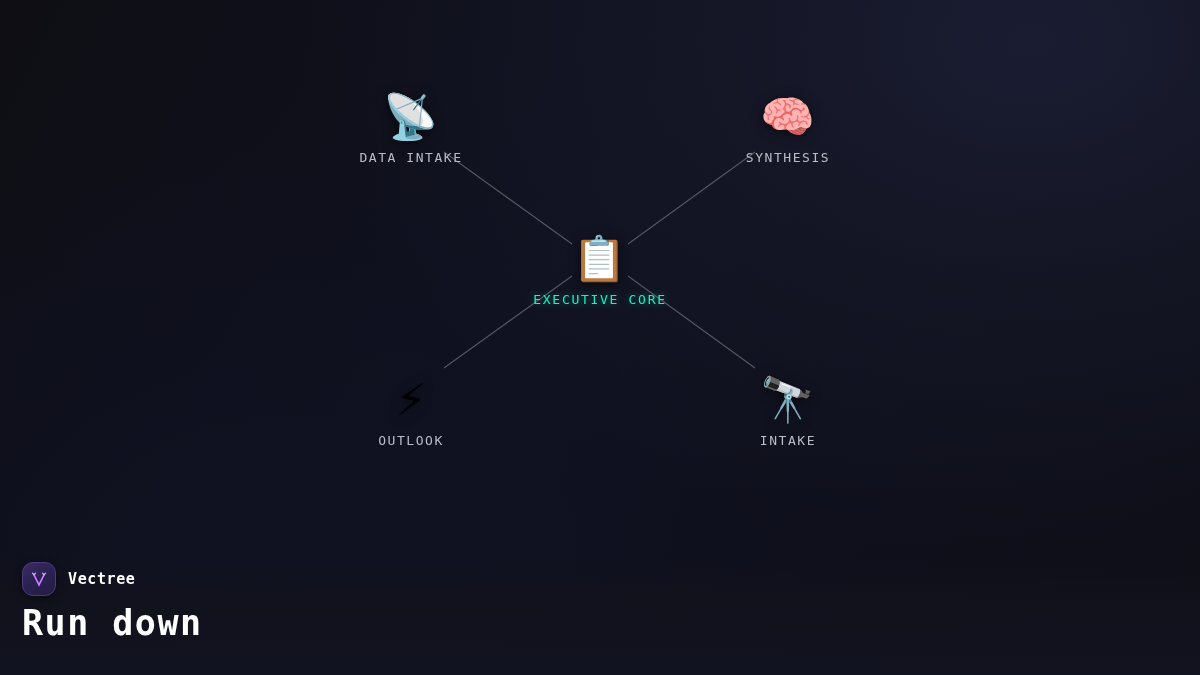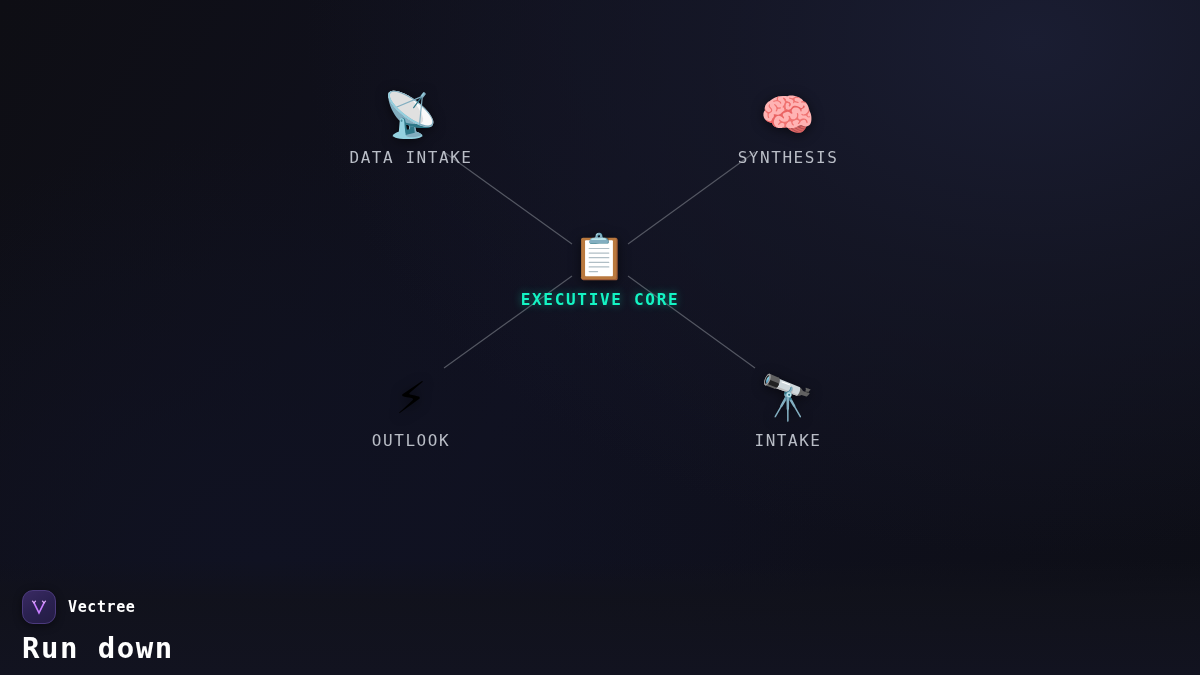--- a/index.html
+++ b/index.html
@@ -32,47 +32,47 @@
     user-select:none;
   }
   .node-emoji {
     font-family:"DejaVu Sans","Liberation Sans",sans-serif;
     line-height:1;
     text-align:center;
     filter:drop-shadow(0 2px 6px rgba(0,0,0,0.55));
   }
   .node-label {
     margin-top:11px;
-    font-size:16px;
+    font-size:13px;
     letter-spacing:1.55px;
     white-space:nowrap;
     font-family:"DejaVu Sans Mono","Liberation Mono",monospace;
   }
   .node.leaf .node-emoji { font-size:44px; }
   .node.leaf .node-label { color:#b9bdc6; }
 
   .node.root .node-emoji { font-size:44px; }
   .node.root .node-label {
     color:#14f5c4;
-    font-weight:bold;
+    font-weight:normal;
     letter-spacing:1.7px;
     text-shadow:0 0 9px rgba(20,245,196,0.45);
     text-align:center;
   }
 
   
   #footer {
     position:absolute;
     left:0; bottom:0;
     width:1200px; height:115px;
     background:linear-gradient(180deg, rgba(18,19,28,0.0) 0%, rgba(17,18,27,0.82) 34%, #121320 100%);
     display:flex;
     align-items:flex-end;
     justify-content:space-between;
-    padding:0 22px 12px 22px;
+    padding:0 22px 34px 22px;
   }
   #footer-left { display:flex; flex-direction:column; gap:9px; }
 
   #brand-row { display:flex; align-items:center; gap:12px; }
   #brand-logo {
     width:34px; height:34px;
     border-radius:11px;
     background:linear-gradient(150deg,#3a2a63 0%,#2a2150 52%,#241c44 100%);
     border:1px solid #4b3a7d;
     display:flex; align-items:center; justify-content:center;
@@ -80,21 +80,21 @@
     flex:none;
   }
   #brand-name {
     font-size:15px;
     font-weight:bold;
     color:#ffffff;
     letter-spacing:0.6px;
     font-family:"DejaVu Sans Mono","Liberation Mono",monospace;
   }
   #page-title {
-    font-size:29px;
+    font-size:35px;
     font-weight:bold;
     color:#ffffff;
     letter-spacing:1.5px;
     line-height:1.04;
     font-family:"DejaVu Sans Mono","Liberation Mono",monospace;
   }
   #footer-url {
     font-size:13px;
     color:#8a8f9c;
     letter-spacing:0.45px;

